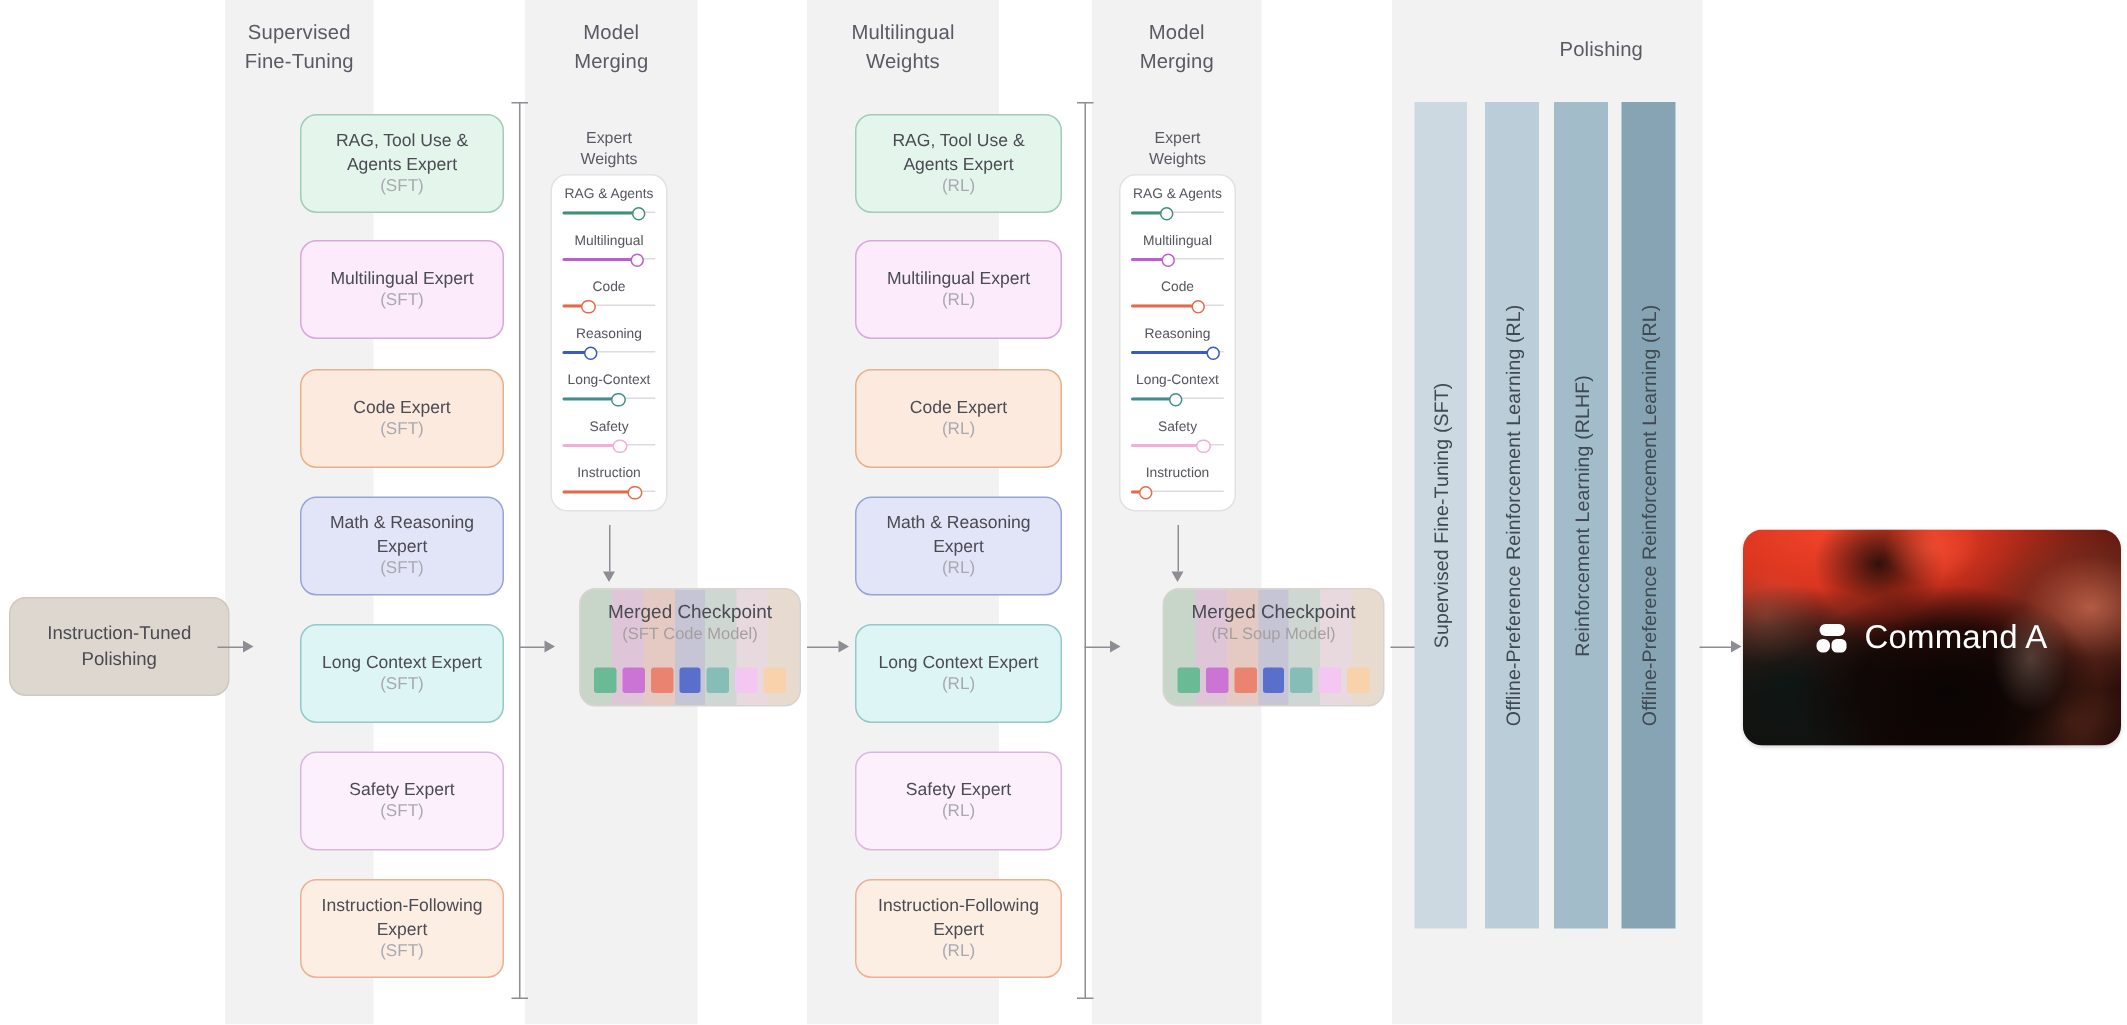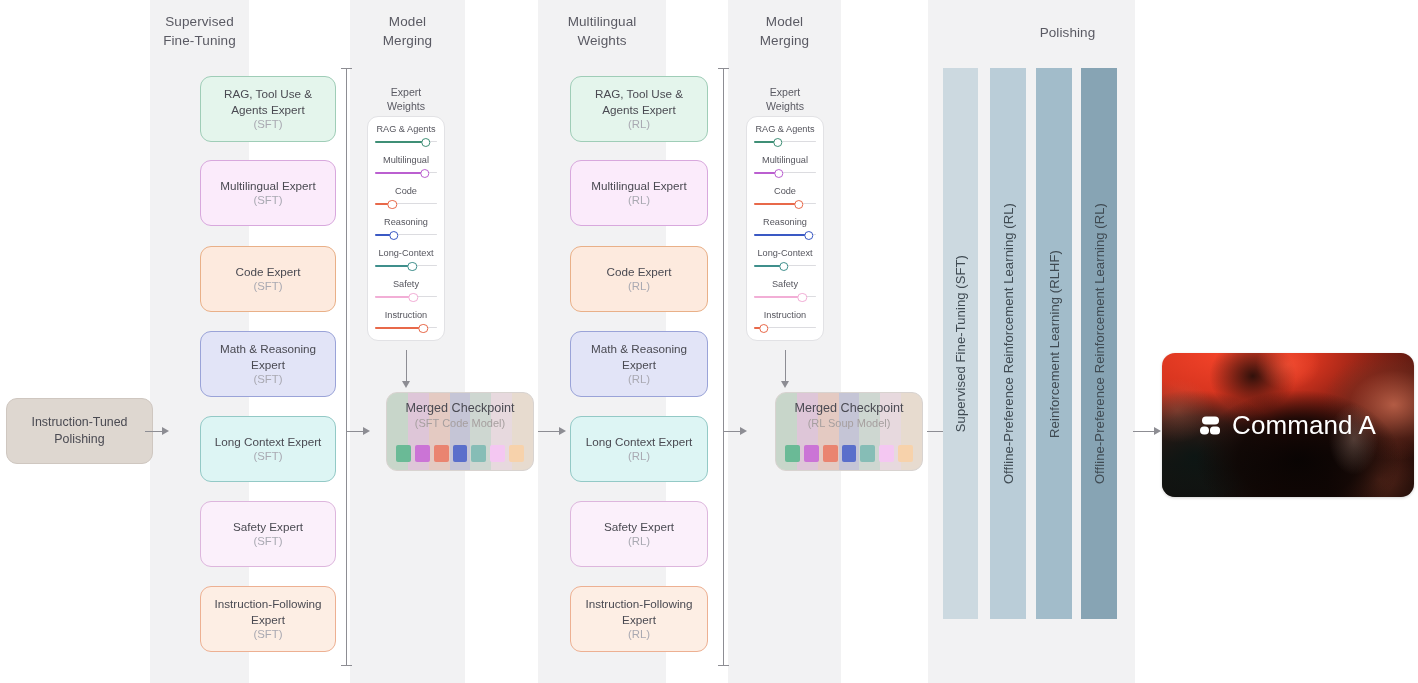--- a/index.html
+++ b/index.html
@@ -57,21 +57,21 @@
   .bracket .cap{position:absolute;left:0;width:11px;height:1.4px;background:#8d8d93;}
 
   
   .artcard{position:absolute;border-radius:13px;overflow:hidden;box-shadow:0 1px 3px rgba(0,0,0,.18);}
   .artcard .layer{position:absolute;inset:0;}
   .brandrow{position:absolute;left:0;right:0;top:50%;transform:translateY(-50%);display:flex;align-items:center;justify-content:center;gap:11px;}
   .cohere-mark{position:relative;width:21px;height:20px;flex:none;}
   .cohere-mark .bar{position:absolute;left:2px;top:1px;width:17px;height:8px;border-radius:4px;background:#fff;}
   .cohere-mark .dot{position:absolute;left:0px;top:11px;width:8.5px;height:8.5px;border-radius:50%;background:#fff;}
   .cohere-mark .pill{position:absolute;left:10px;top:11px;width:10px;height:8.5px;border-radius:3.5px;background:#fff;}
-  .brandtxt{font-size:26px;color:#fff;letter-spacing:.1px;}
+  .brandtxt{font-size:22px;color:#fff;letter-spacing:.1px;}
 </style>
 </head>
 <body>
 
 <div id="stage">
 
   <div id="bands">
       <div class="band" style="left: 150px; width: 99px;"></div>
       <div class="band-title" style="left: 150px; width: 99px; top: 12px;">
         <div>Supervised</div>

